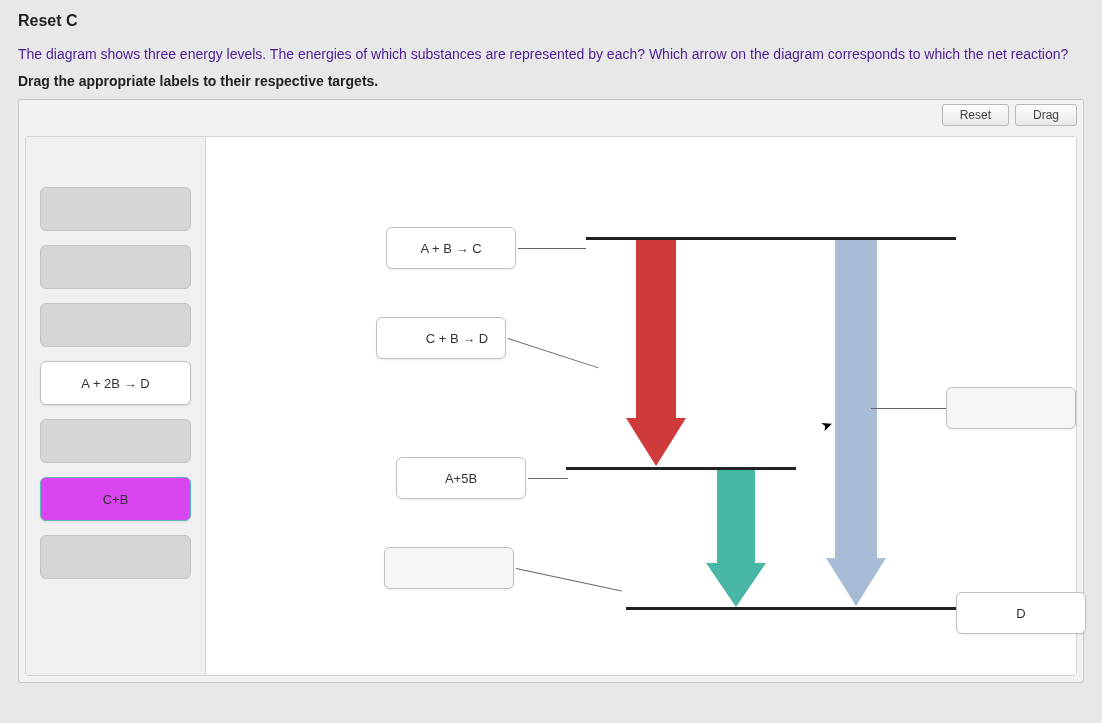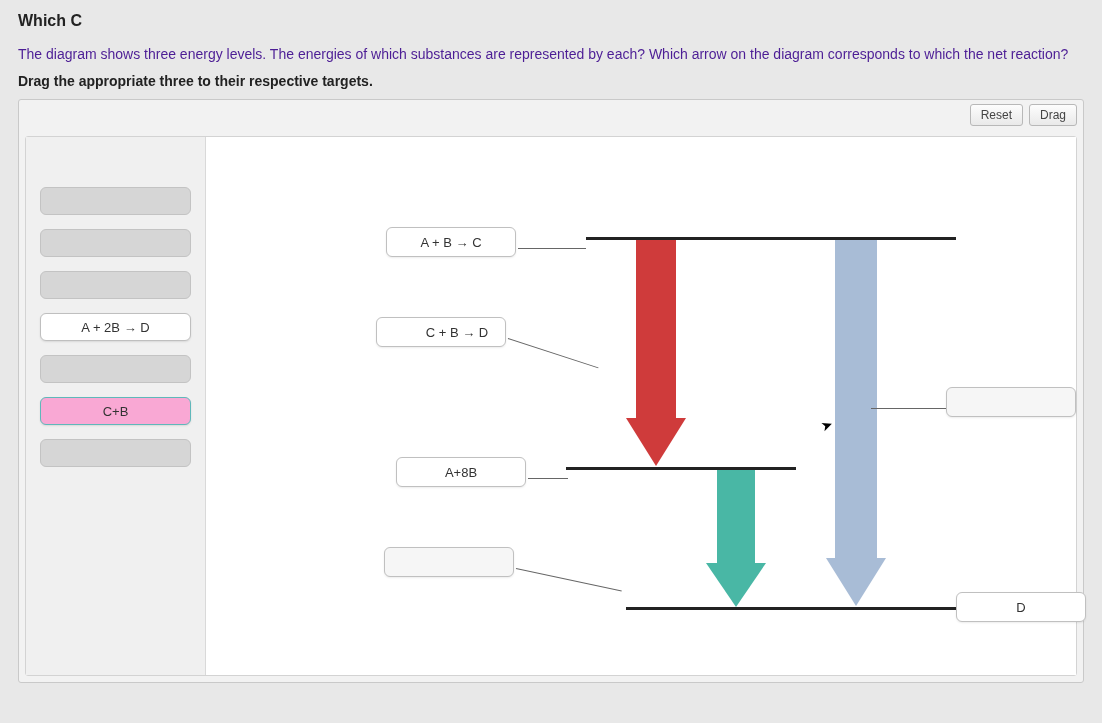--- a/index.html
+++ b/index.html
@@ -43,21 +43,21 @@
     position: absolute;
     right: 6px;
     top: 4px;
     display: flex;
     gap: 6px;
   }
   .btn {
     background: linear-gradient(#fdfdfd,#e9e9e9);
     border: 1px solid #b8b8b8;
     border-radius: 3px;
-    padding: 3px 10px;
+    padding: 3px 17px;
     font-size: 12px;
     color: #444;
     cursor: pointer;
   }
   .workspace {
     display: flex;
     gap: 0;
     margin-top: 30px;
     background: #fff;
     border: 1px solid #d3d3d3;
@@ -67,40 +67,40 @@
   .label-bin {
     width: 180px;
     background: #f0f0f0;
     border-right: 1px solid #d9d9d9;
     padding: 50px 14px 14px 14px;
     display: flex;
     flex-direction: column;
     gap: 14px;
   }
   .label-slot, .label-chip {
-    height: 28px;
+    height: 44px;
     border-radius: 6px;
     display: flex;
     align-items: center;
     justify-content: center;
     font-size: 13px;
     color: #333;
   }
   .label-slot {
     background: #d6d6d6;
     border: 1px solid #c3c3c3;
   }
   .label-chip {
     background: #fff;
     border: 1px solid #bfbfbf;
     box-shadow: 0 1px 2px rgba(0,0,0,.1);
     cursor: grab;
   }
   .label-chip.teal {
-    background: #f9a8d4;
+    background: #d946ef;
     border-color: #5fb8ba;
   }
   .diagram-area {
     flex: 1;
     position: relative;
     background: #fff;
   }
   
   .level-line {
     position: absolute;
@@ -140,21 +140,21 @@
 
   
   .arrow-blue { left: 620px; top: 103px; width: 60px; height: 367px; }
   .arrow-blue .shaft { top:0; width: 42px; height: 320px; background:#a8bcd6; }
   .arrow-blue .head  { top:318px; border-top: 48px solid #a8bcd6; }
 
   
   .target-box {
     position: absolute;
     min-width: 130px;
-    height: 30px;
+    height: 42px;
     border: 1px solid #c0c0c0;
     border-radius: 6px;
     background: #fff;
     display: flex;
     align-items: center;
     justify-content: center;
     font-size: 13px;
     color: #333;
     box-shadow: 0 1px 2px rgba(0,0,0,.08);
   }
@@ -181,24 +181,24 @@
   .lead5 { left: 665px; top: 271px; width: 75px; }
   .cursor-icon {
     position:absolute; left: 615px; top: 280px;
     font-size: 14px; color:#000; transform: rotate(-20deg);
   }
 </style>
 </head>
 <body>
 
 <div class="page">
-  <div class="part-title">Which C</div>
+  <div class="part-title">Reset C</div>
 
   <div class="question-text">The diagram shows three energy levels. The energies of which substances are represented by each? Which arrow on the diagram corresponds to which the net reaction?</div>
-  <div class="instruction">Drag the appropriate three to their respective targets.</div>
+  <div class="instruction">Drag the appropriate labels to their respective targets.</div>
 
   <div class="workspace-wrap">
     <div class="toolbar">
       <button class="btn">Reset</button>
       <button class="btn">Drag</button>
     </div>
 
     <div class="workspace">
 
       <div class="label-bin">
@@ -231,21 +231,21 @@
         </div>
 
         <div class="leader lead1"></div>
         <div class="leader lead2"></div>
         <div class="leader lead3"></div>
         <div class="leader lead4"></div>
         <div class="leader lead5"></div>
 
         <div class="target-box t-top">A + B → C</div>
         <div class="target-box t-mid1">C + B → D</div>
-        <div class="target-box t-midlvl">A+8B</div>
+        <div class="target-box t-midlvl">A+5B</div>
         <div class="target-box t-botlvl target-empty"></div>
         <div class="target-box t-rightmid target-empty"></div>
         <div class="target-box t-rightbot">D</div>
 
         <div class="cursor-icon">➤</div>
       </div>
 
     </div>
   </div>
 </div>

